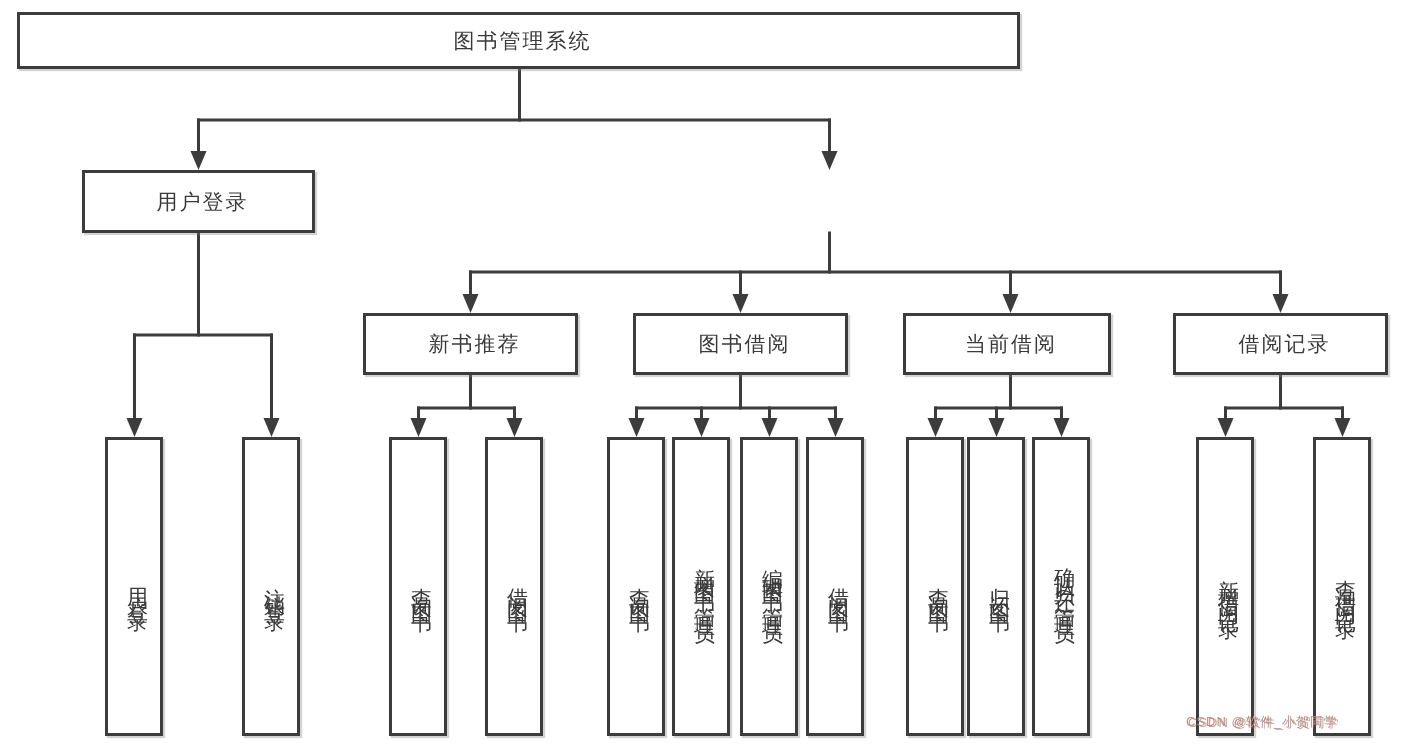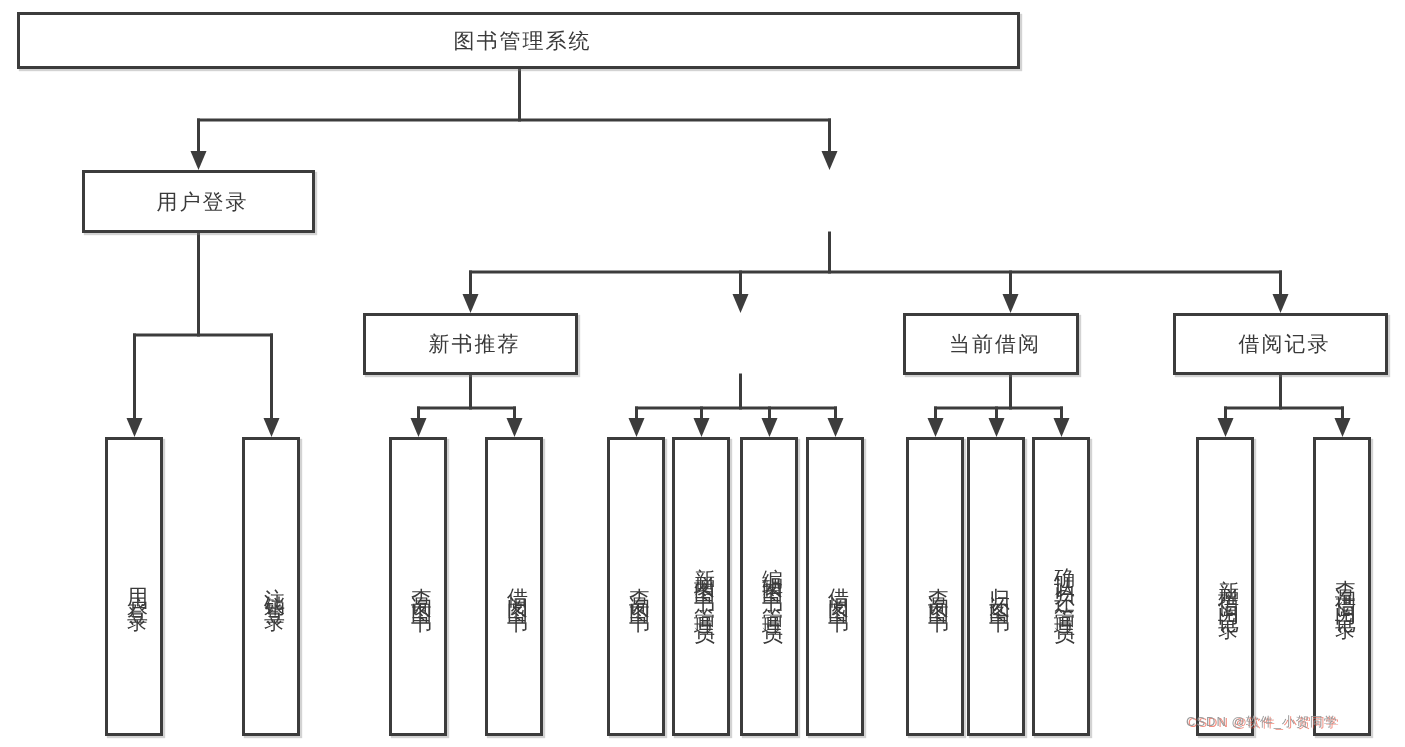--- a/index.html
+++ b/index.html
@@ -129,21 +129,24 @@
     <span>图书管理系统</span>
   </div>
 
   <div class="node h" style="left:82px;top:170px;width:233px;height:63px;">
     <span>用户登录</span>
   </div>
 
   <div class="node h" style="left:363px;top:313px;width:215px;height:62px;">
     <span>新书推荐</span>
   </div>
-  <div class="node h" style="left:903px;top:313px;width:176px;height:62px;">
+  <div class="node h" style="left:633px;top:313px;width:215px;height:62px;">
+    <span>图书借阅</span>
+  </div>
+  <div class="node h" style="left:903px;top:313px;width:208px;height:62px;">
     <span>当前借阅</span>
   </div>
   <div class="node h" style="left:1173px;top:313px;width:215px;height:62px;">
     <span>借阅记录</span>
   </div>
 
   <div class="node v" style="left:105px;top:437px;width:58px;height:299px;">
     <span class="vtxt">用户登录</span>
   </div>
   <div class="node v" style="left:242px;top:437px;width:58px;height:299px;">

